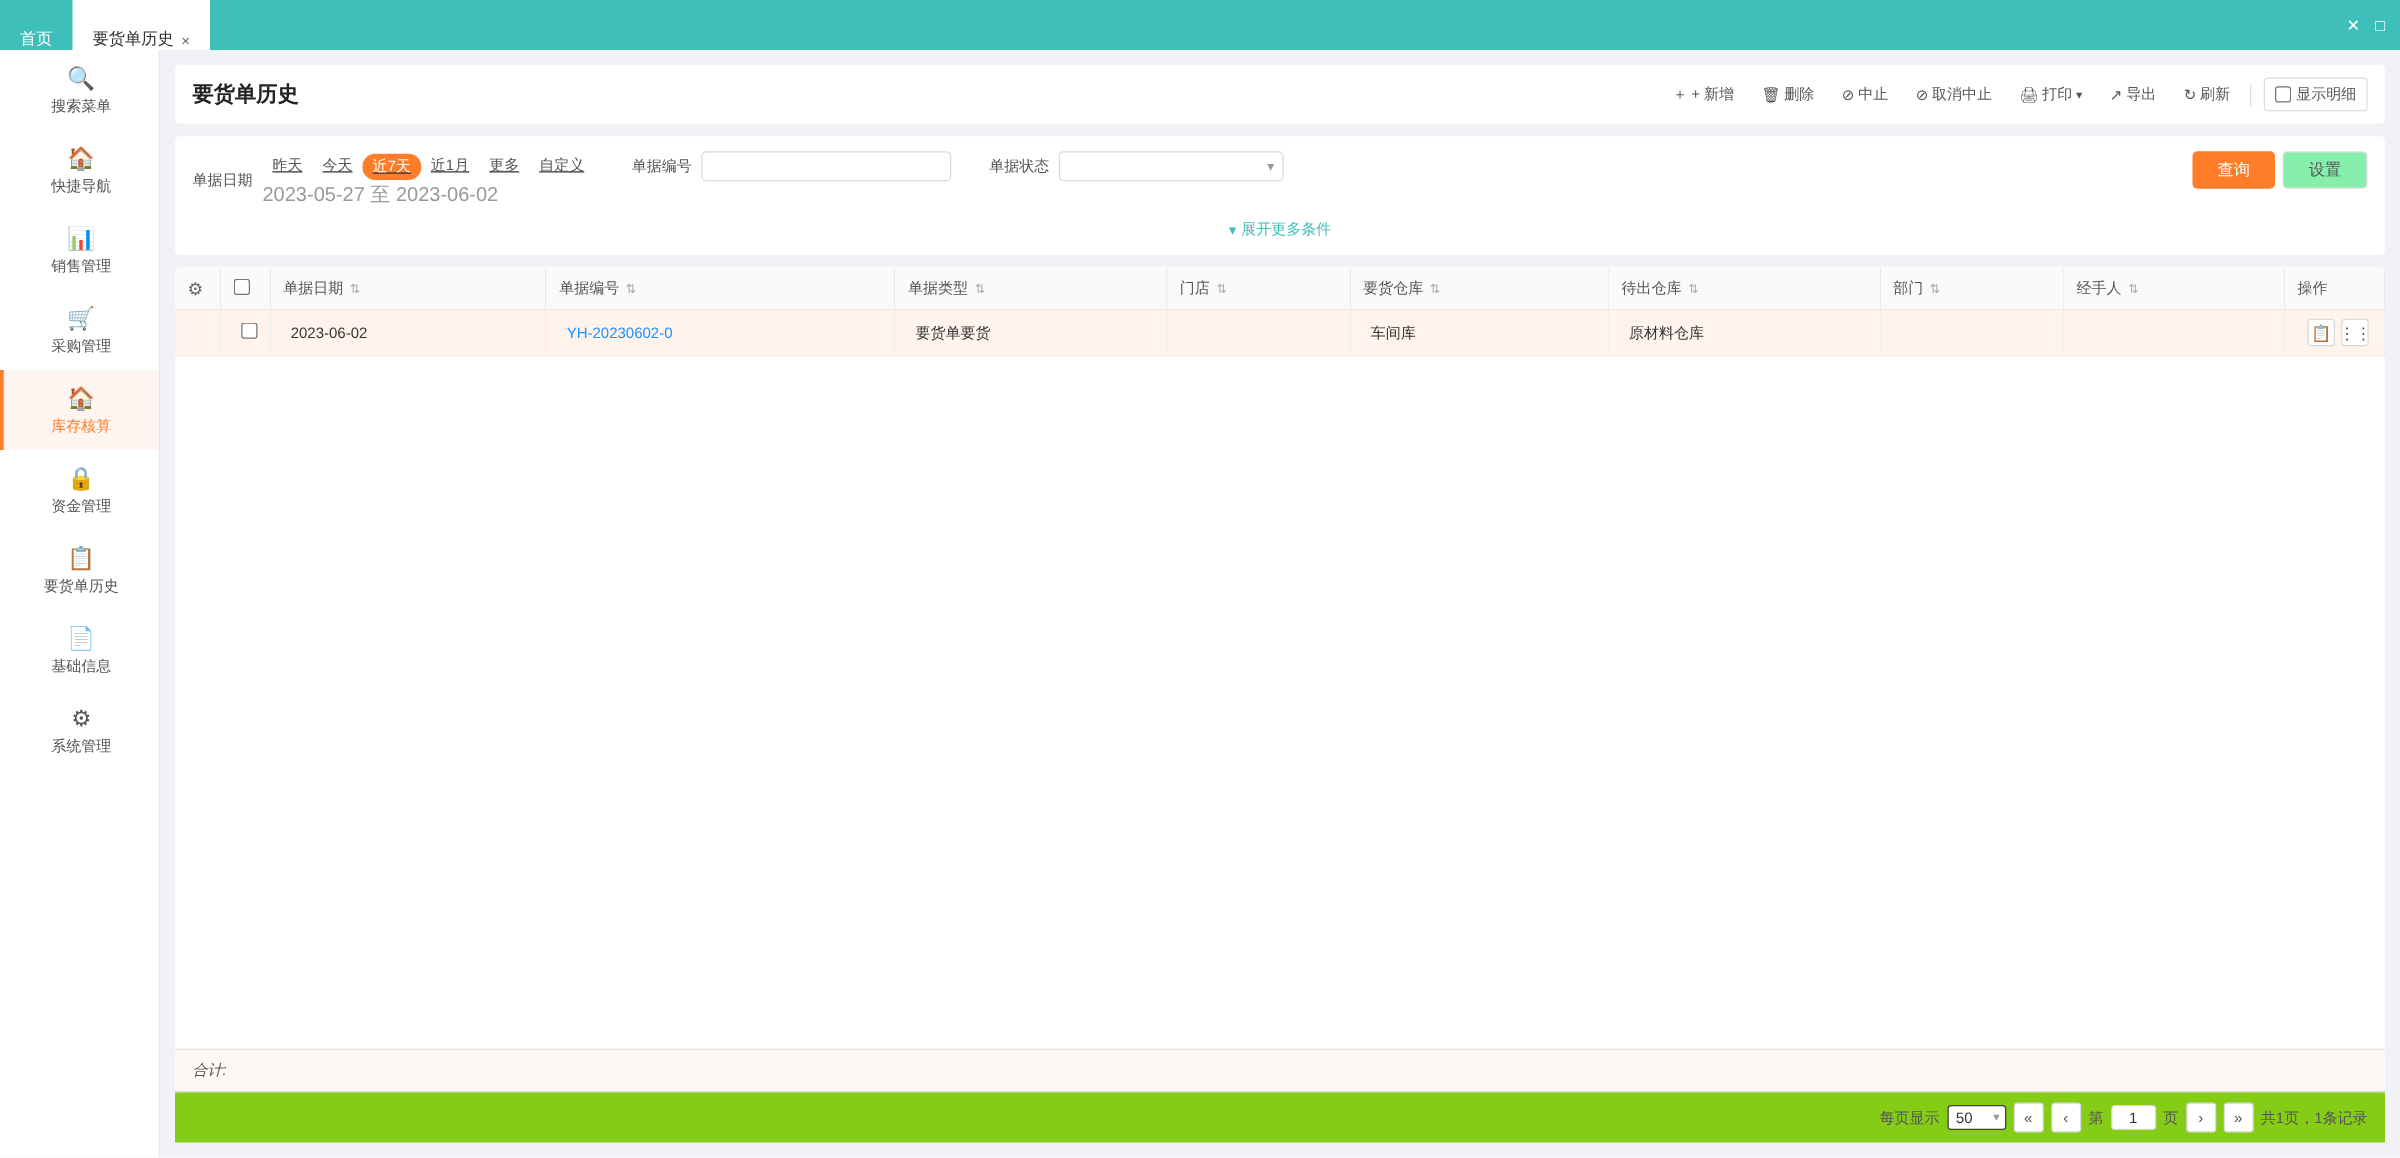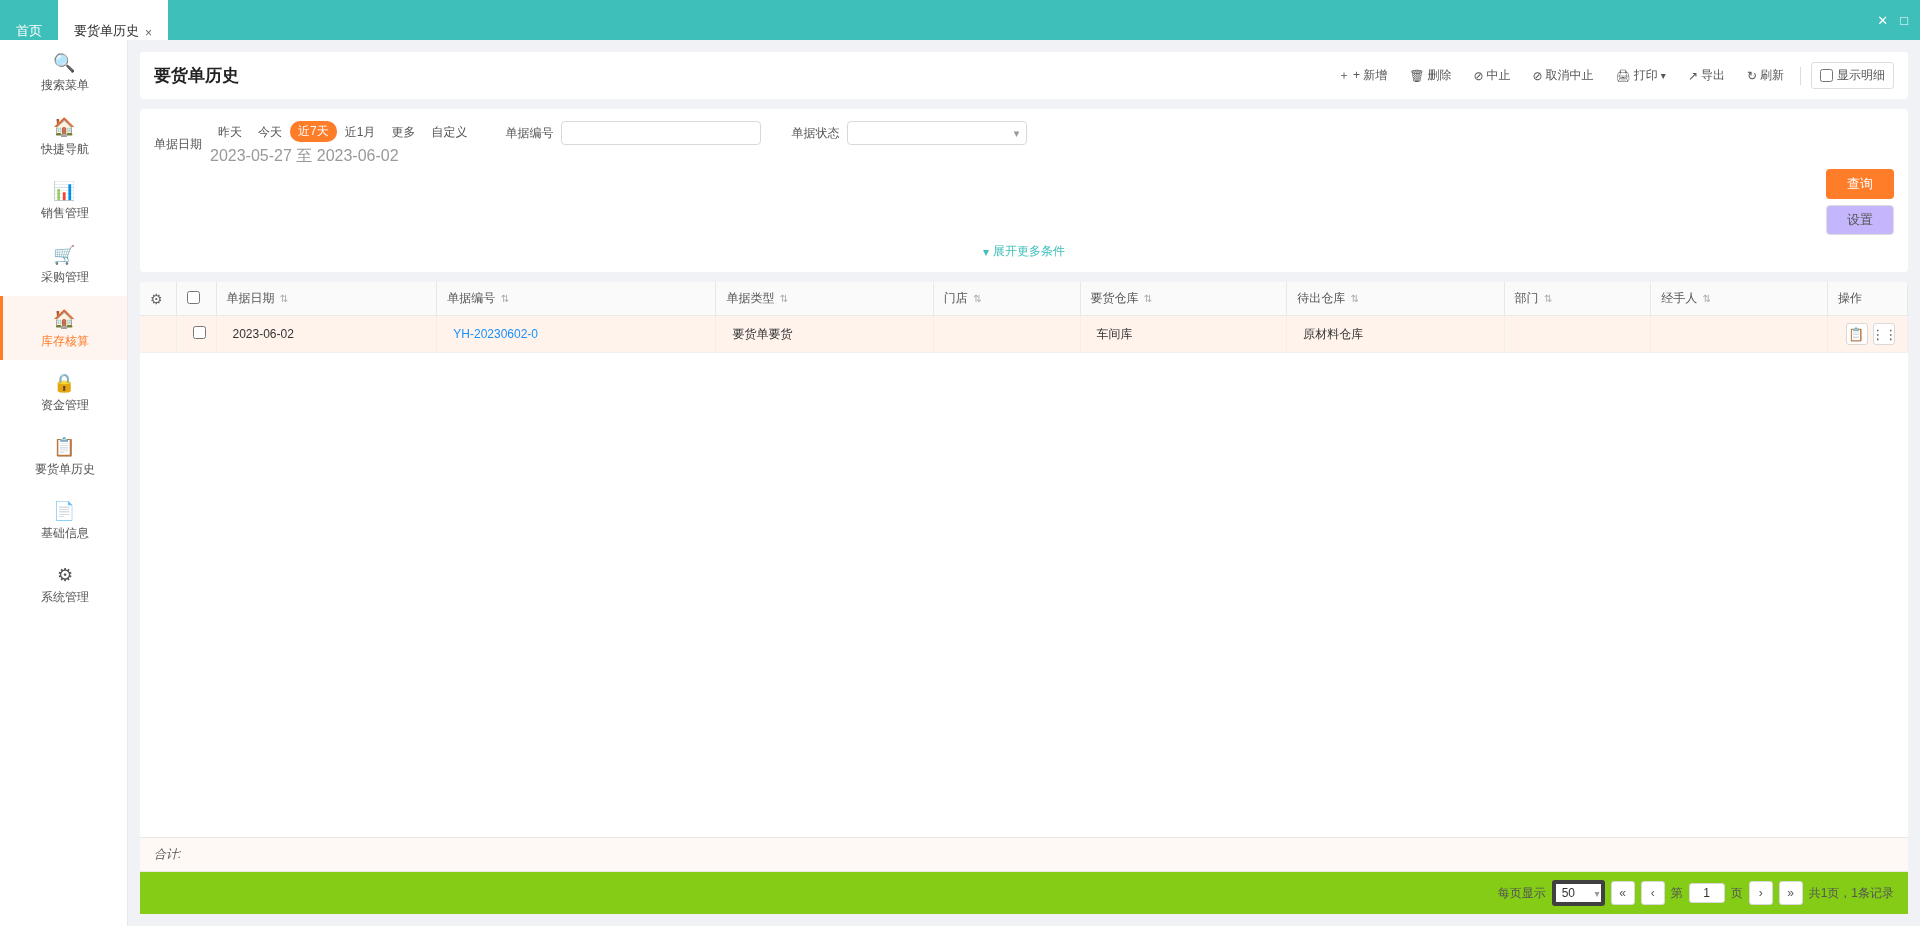--- a/index.html
+++ b/index.html
@@ -150,22 +150,23 @@
       min-width: 200px;
     }
     .search-field label {
       font-size: 12px;
       color: #555;
       white-space: nowrap;
       flex-shrink: 0;
     }
     .date-filters {
       display: flex;
-      align-items: flex-start;
+      align-items: flex-end;
       gap: 0;
+      text-decoration: underline;
     }
     .date-filter-btn {
       padding: 3px 8px;
       font-size: 12px;
       color: #555;
       cursor: pointer;
       border-radius: 3px;
     }
     .date-filter-btn.active {
       background: #ff7c29;
@@ -218,36 +219,34 @@
       align-items: center;
       justify-content: center;
       margin-top: 8px;
       cursor: pointer;
       color: #3ebfb9;
       font-size: 12px;
       gap: 4px;
     }
     .search-buttons {
       display: flex;
-      flex-direction: column;
       gap: 6px;
-      margin-top: 48px;
     }
     .btn-query {
       background: #ff7c29;
       color: #fff;
       border: none;
       border-radius: 4px;
       padding: 6px 20px;
       font-size: 13px;
       cursor: pointer;
       white-space: nowrap;
     }
     .btn-settings {
-      background: #c4b5fd;
+      background: #86efac;
       color: #555;
       border: 1px solid #ddd;
       border-radius: 4px;
       padding: 5px 20px;
       font-size: 13px;
       cursor: pointer;
       white-space: nowrap;
     }
 
     
@@ -335,21 +334,21 @@
       align-items: center;
       justify-content: flex-end;
       padding: 8px 14px;
       border-top: 1px solid #e8e8e8;
       font-size: 12px;
       gap: 6px;
       color: #555;
       flex-shrink: 0;
     }
     .page-size-select {
-      border: 4px solid #404040;
+      border: 1px solid #404040;
       border-radius: 3px;
       padding: 2px 18px 2px 6px;
       font-size: 12px;
       outline: none;
       color: #333;
       background: #fff;
       appearance: none;
       -webkit-appearance: none;
       position: relative;
     }

